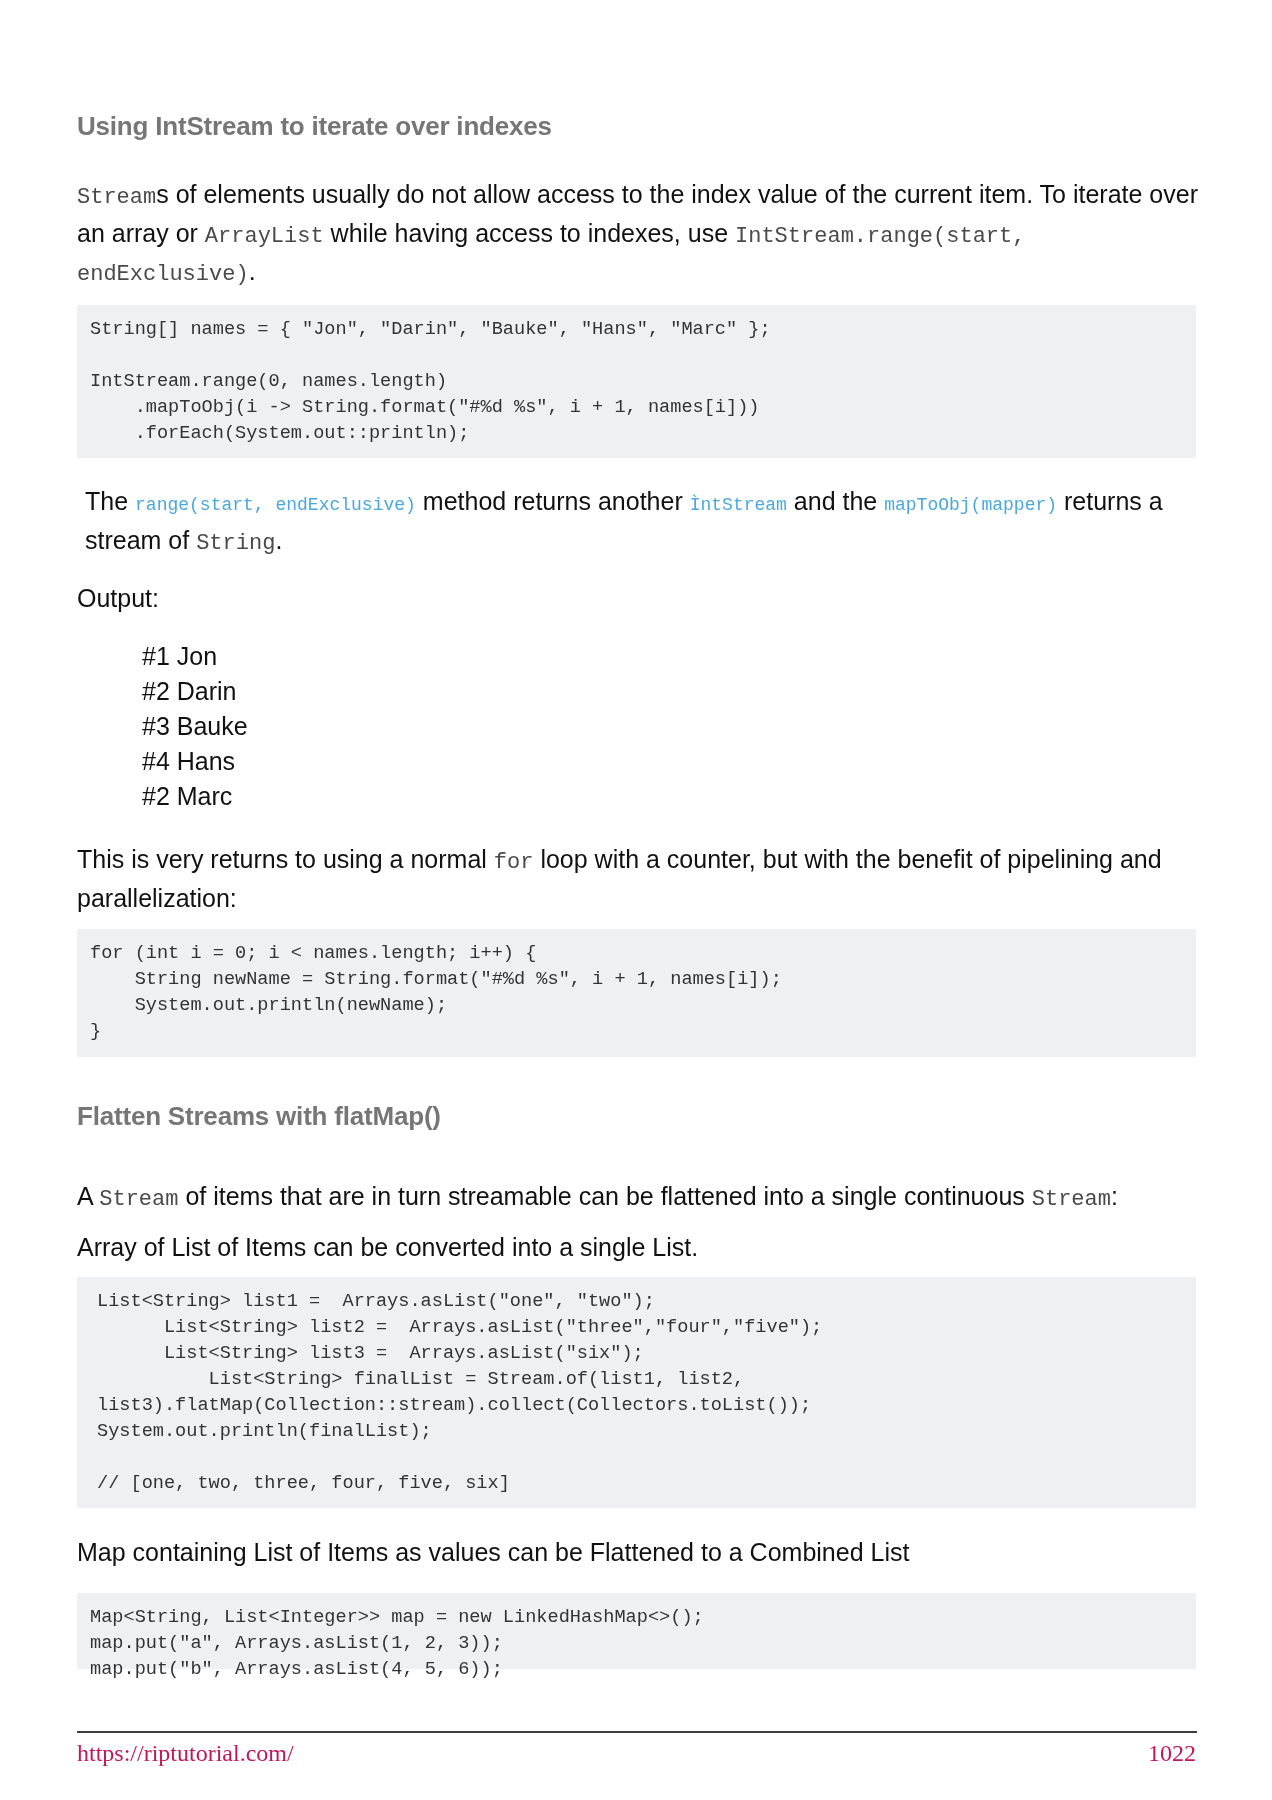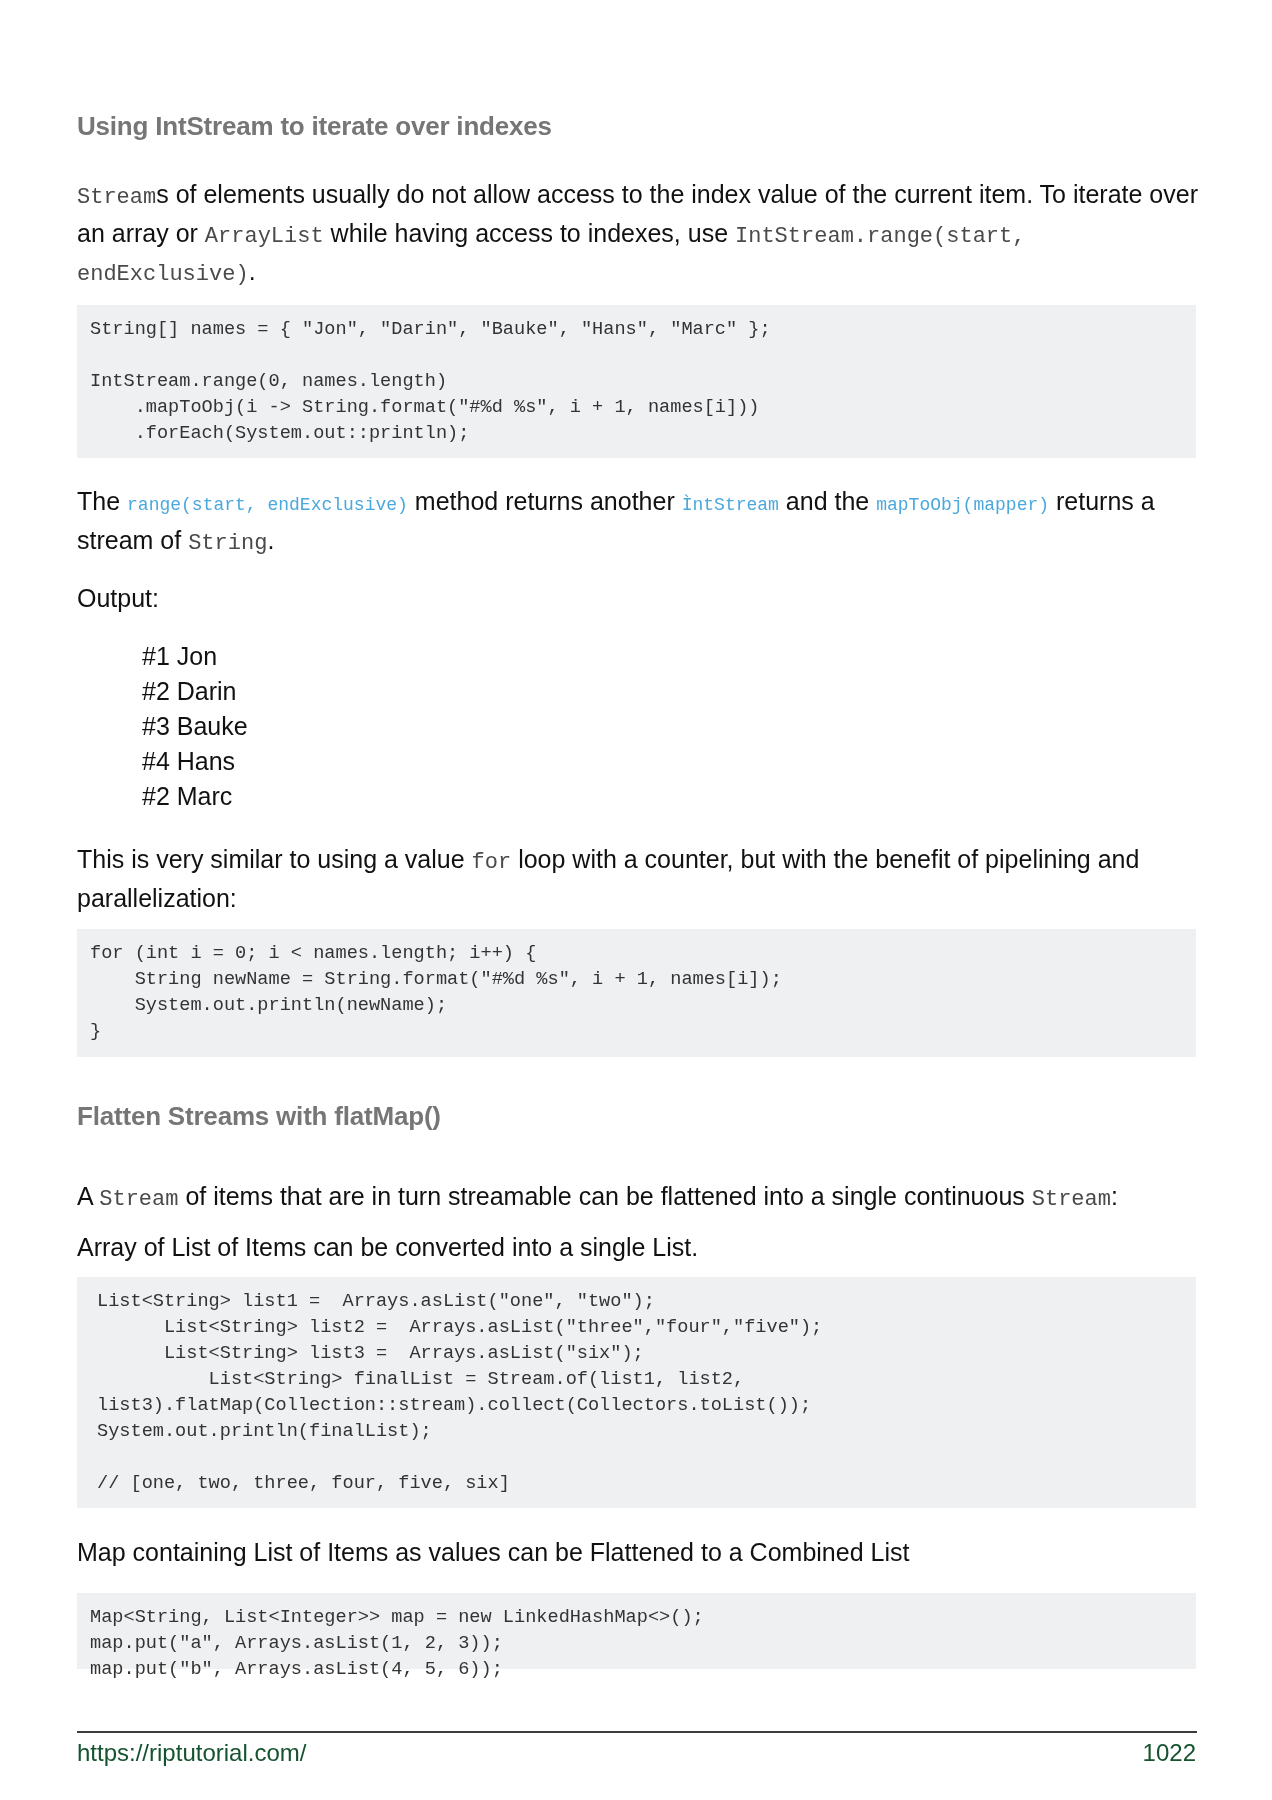--- a/index.html
+++ b/index.html
@@ -25,50 +25,50 @@
       position: absolute; left: 77px; width: 1119px; background: #eff0f2;
       box-sizing: border-box; padding: 12px 13px;
     }
     .codeblock pre {
       margin: 0; font-family: "Liberation Mono", monospace; font-size: 18.6px; line-height: 26px;
       color: #333333; white-space: pre;
     }
     .output-list { position: absolute; left: 142px; }
     .output-item { font-size: 25px; line-height: 35px; color: #111111; }
     .footer-rule { position: absolute; left: 77px; width: 1120px; top: 1731px; height: 2px; background: #3c3c3c; }
-    .footer-text { position: absolute; top: 1739px; font-size: 24px; line-height: 28px; color: #14532d; }
+    .footer-text { position: absolute; top: 1739px; font-size: 24px; line-height: 28px; color: #be185d; font-family: Liberation Serif, serif; }
   </style>
 </head>
 <body>
 
 <h2 class="heading abs" style="top:108px;">Using IntStream to iterate over indexes</h2>
 
 <p class="para abs" style="top:177px;"><code class="inline">Stream</code><span>s of elements usually do not allow access to the index value of the current item. To iterate over an array or </span><code class="inline">ArrayList</code><span> while having access to indexes, use </span><code class="inline">IntStream.range(start, endExclusive)</code><span>.</span></p>
 
 <div class="codeblock" style="top:305px; height:153px;">
   <pre>String[] names = { "Jon", "Darin", "Bauke", "Hans", "Marc" };
 
 IntStream.range(0, names.length)
     .mapToObj(i -&gt; String.format("#%d %s", i + 1, names[i]))
     .forEach(System.out::println);</pre>
 </div>
 
-<p class="para abs" style="top:484px;"><span>The </span><code class="link">range(start, endExclusive)</code><span> method returns another </span><code class="link">ÌntStream</code><span> and the </span><code class="link">mapToObj(mapper)</code><span> returns a stream of </span><code class="inline">String</code><span>.</span></p>
+<p class="para abs" style="top:484px;margin-left:8px;"><span>The </span><code class="link">range(start, endExclusive)</code><span> method returns another </span><code class="link">ÌntStream</code><span> and the </span><code class="link">mapToObj(mapper)</code><span> returns a stream of </span><code class="inline">String</code><span>.</span></p>
 
 <p class="para abs" style="top:581px;">Output:</p>
 
 <div class="output-list" style="top:639px;">
   <div class="output-item">#1 Jon</div>
   <div class="output-item">#2 Darin</div>
   <div class="output-item">#3 Bauke</div>
   <div class="output-item">#4 Hans</div>
   <div class="output-item">#2 Marc</div>
 </div>
 
-<p class="para abs" style="top:842px;"><span>This is very similar to using a value </span><code class="inline">for</code><span> loop with a counter, but with the benefit of pipelining and parallelization:</span></p>
+<p class="para abs" style="top:842px;"><span>This is very returns to using a normal </span><code class="inline">for</code><span> loop with a counter, but with the benefit of pipelining and parallelization:</span></p>
 
 <div class="codeblock" style="top:929px; height:128px;">
   <pre>for (int i = 0; i &lt; names.length; i++) {
     String newName = String.format("#%d %s", i + 1, names[i]);
     System.out.println(newName);
 }</pre>
 </div>
 
 <h2 class="heading abs" style="top:1098px;">Flatten Streams with flatMap()</h2>
 

